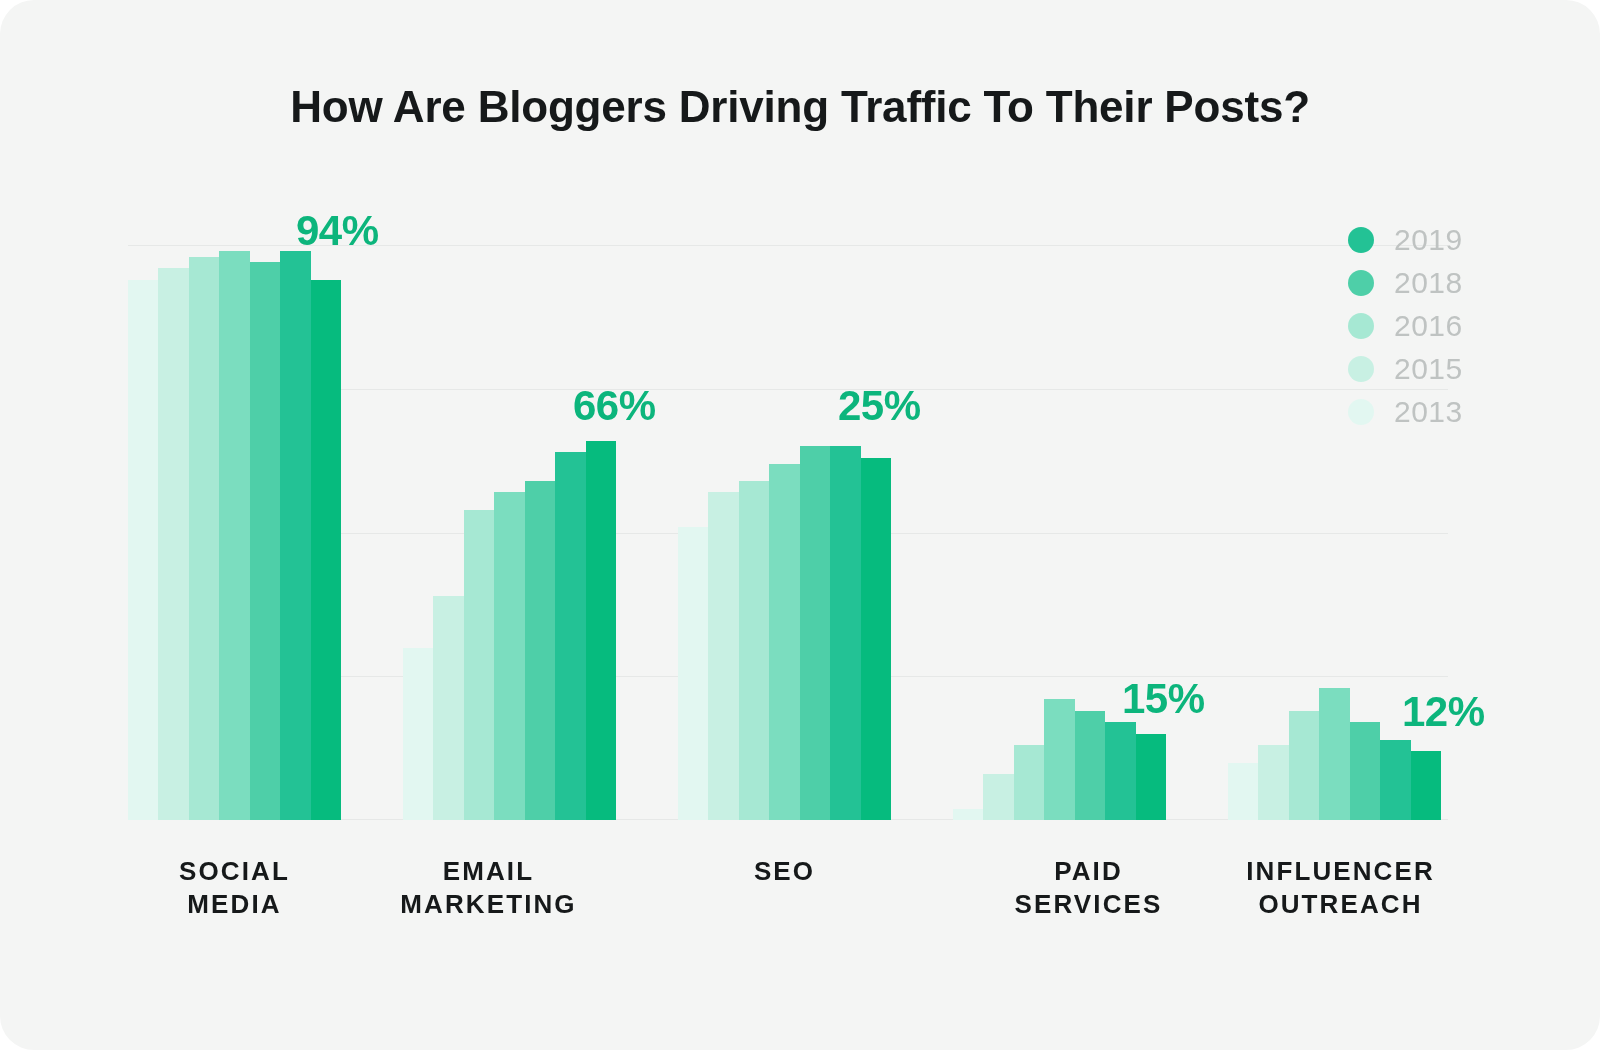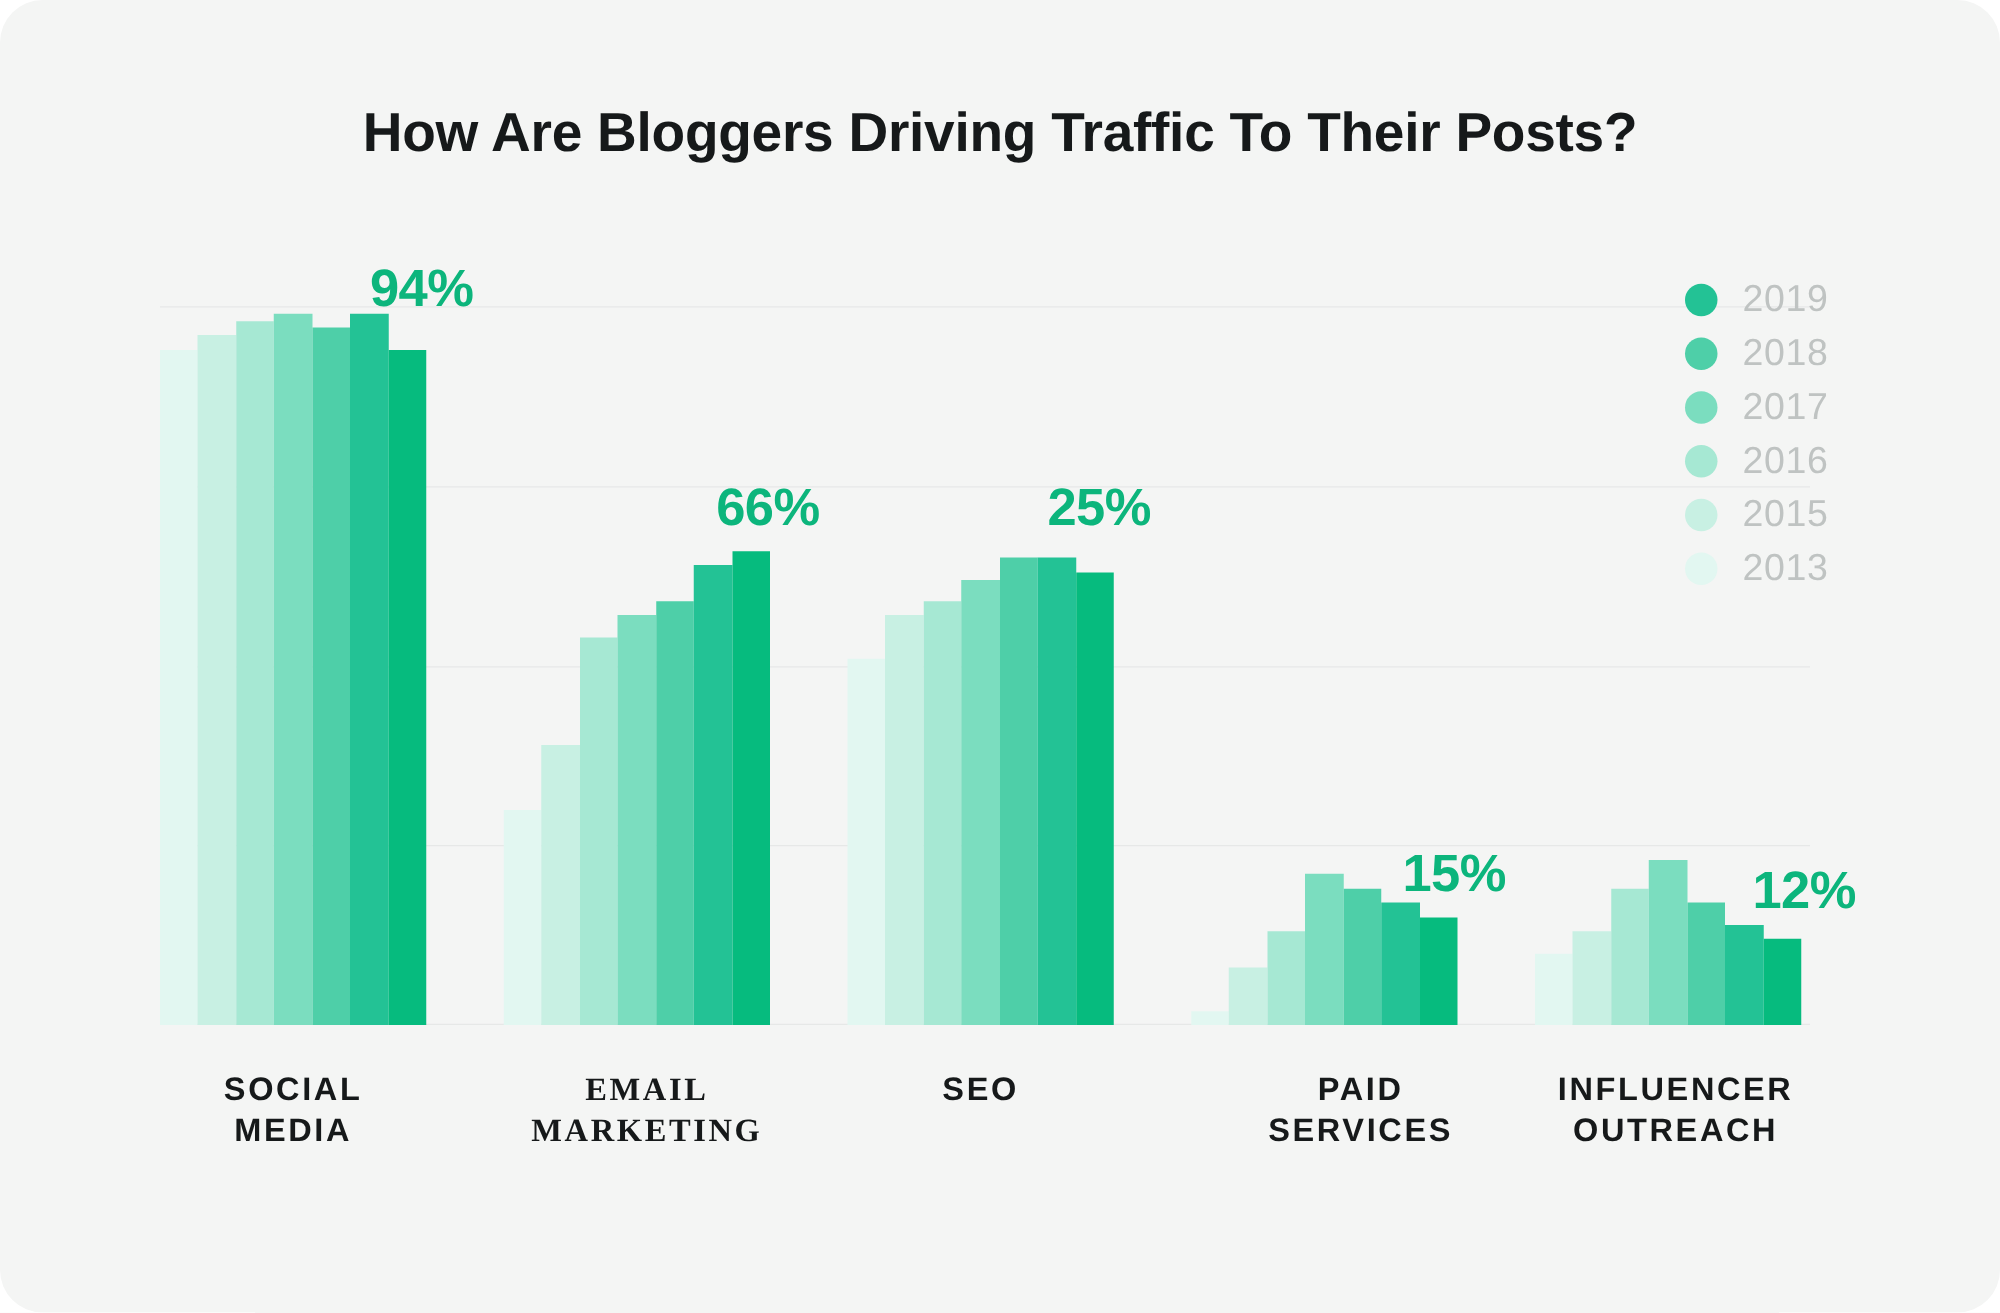--- a/index.html
+++ b/index.html
@@ -199,21 +199,21 @@
   <div class="value-label" style="left:296px;  top:207px;">94%</div>
   <div class="value-label" style="left:573px;  top:382px;">66%</div>
   <div class="value-label" style="left:838px;  top:382px;">25%</div>
   <div class="value-label" style="left:1122px; top:675px;">15%</div>
   <div class="value-label" style="left:1402px; top:688px;">12%</div>
 
   <div class="cat-label" style="left:128px; width:213px;">
     <span>SOCIAL</span>
     <span>MEDIA</span>
   </div>
-  <div class="cat-label" style="left:411px; width:213px;font-family:Liberation Serif, serif;">
+  <div class="cat-label" style="left:382px; width:213px;">
     <span>EMAIL</span>
     <span>MARKETING</span>
   </div>
   <div class="cat-label" style="left:678px; width:213px;">
     <span>SEO</span>
     <span></span>
   </div>
   <div class="cat-label" style="left:982px; width:213px;">
     <span>PAID</span>
     <span>SERVICES</span>
@@ -226,24 +226,20 @@
   <div id="legend">
     <div class="legend-item">
       <span class="legend-dot" style="background:#23c295"></span>
       <span class="legend-text">2019</span>
     </div>
     <div class="legend-item">
       <span class="legend-dot" style="background:#4ecfa8"></span>
       <span class="legend-text">2018</span>
     </div>
     <div class="legend-item">
-      <span class="legend-dot" style="background:#7bddbf"></span>
-      <span class="legend-text">2017</span>
-    </div>
-    <div class="legend-item">
       <span class="legend-dot" style="background:#a6e8d3"></span>
       <span class="legend-text">2016</span>
     </div>
     <div class="legend-item">
       <span class="legend-dot" style="background:#c8f0e3"></span>
       <span class="legend-text">2015</span>
     </div>
     <div class="legend-item">
       <span class="legend-dot" style="background:#e2f7f1"></span>
       <span class="legend-text">2013</span>

